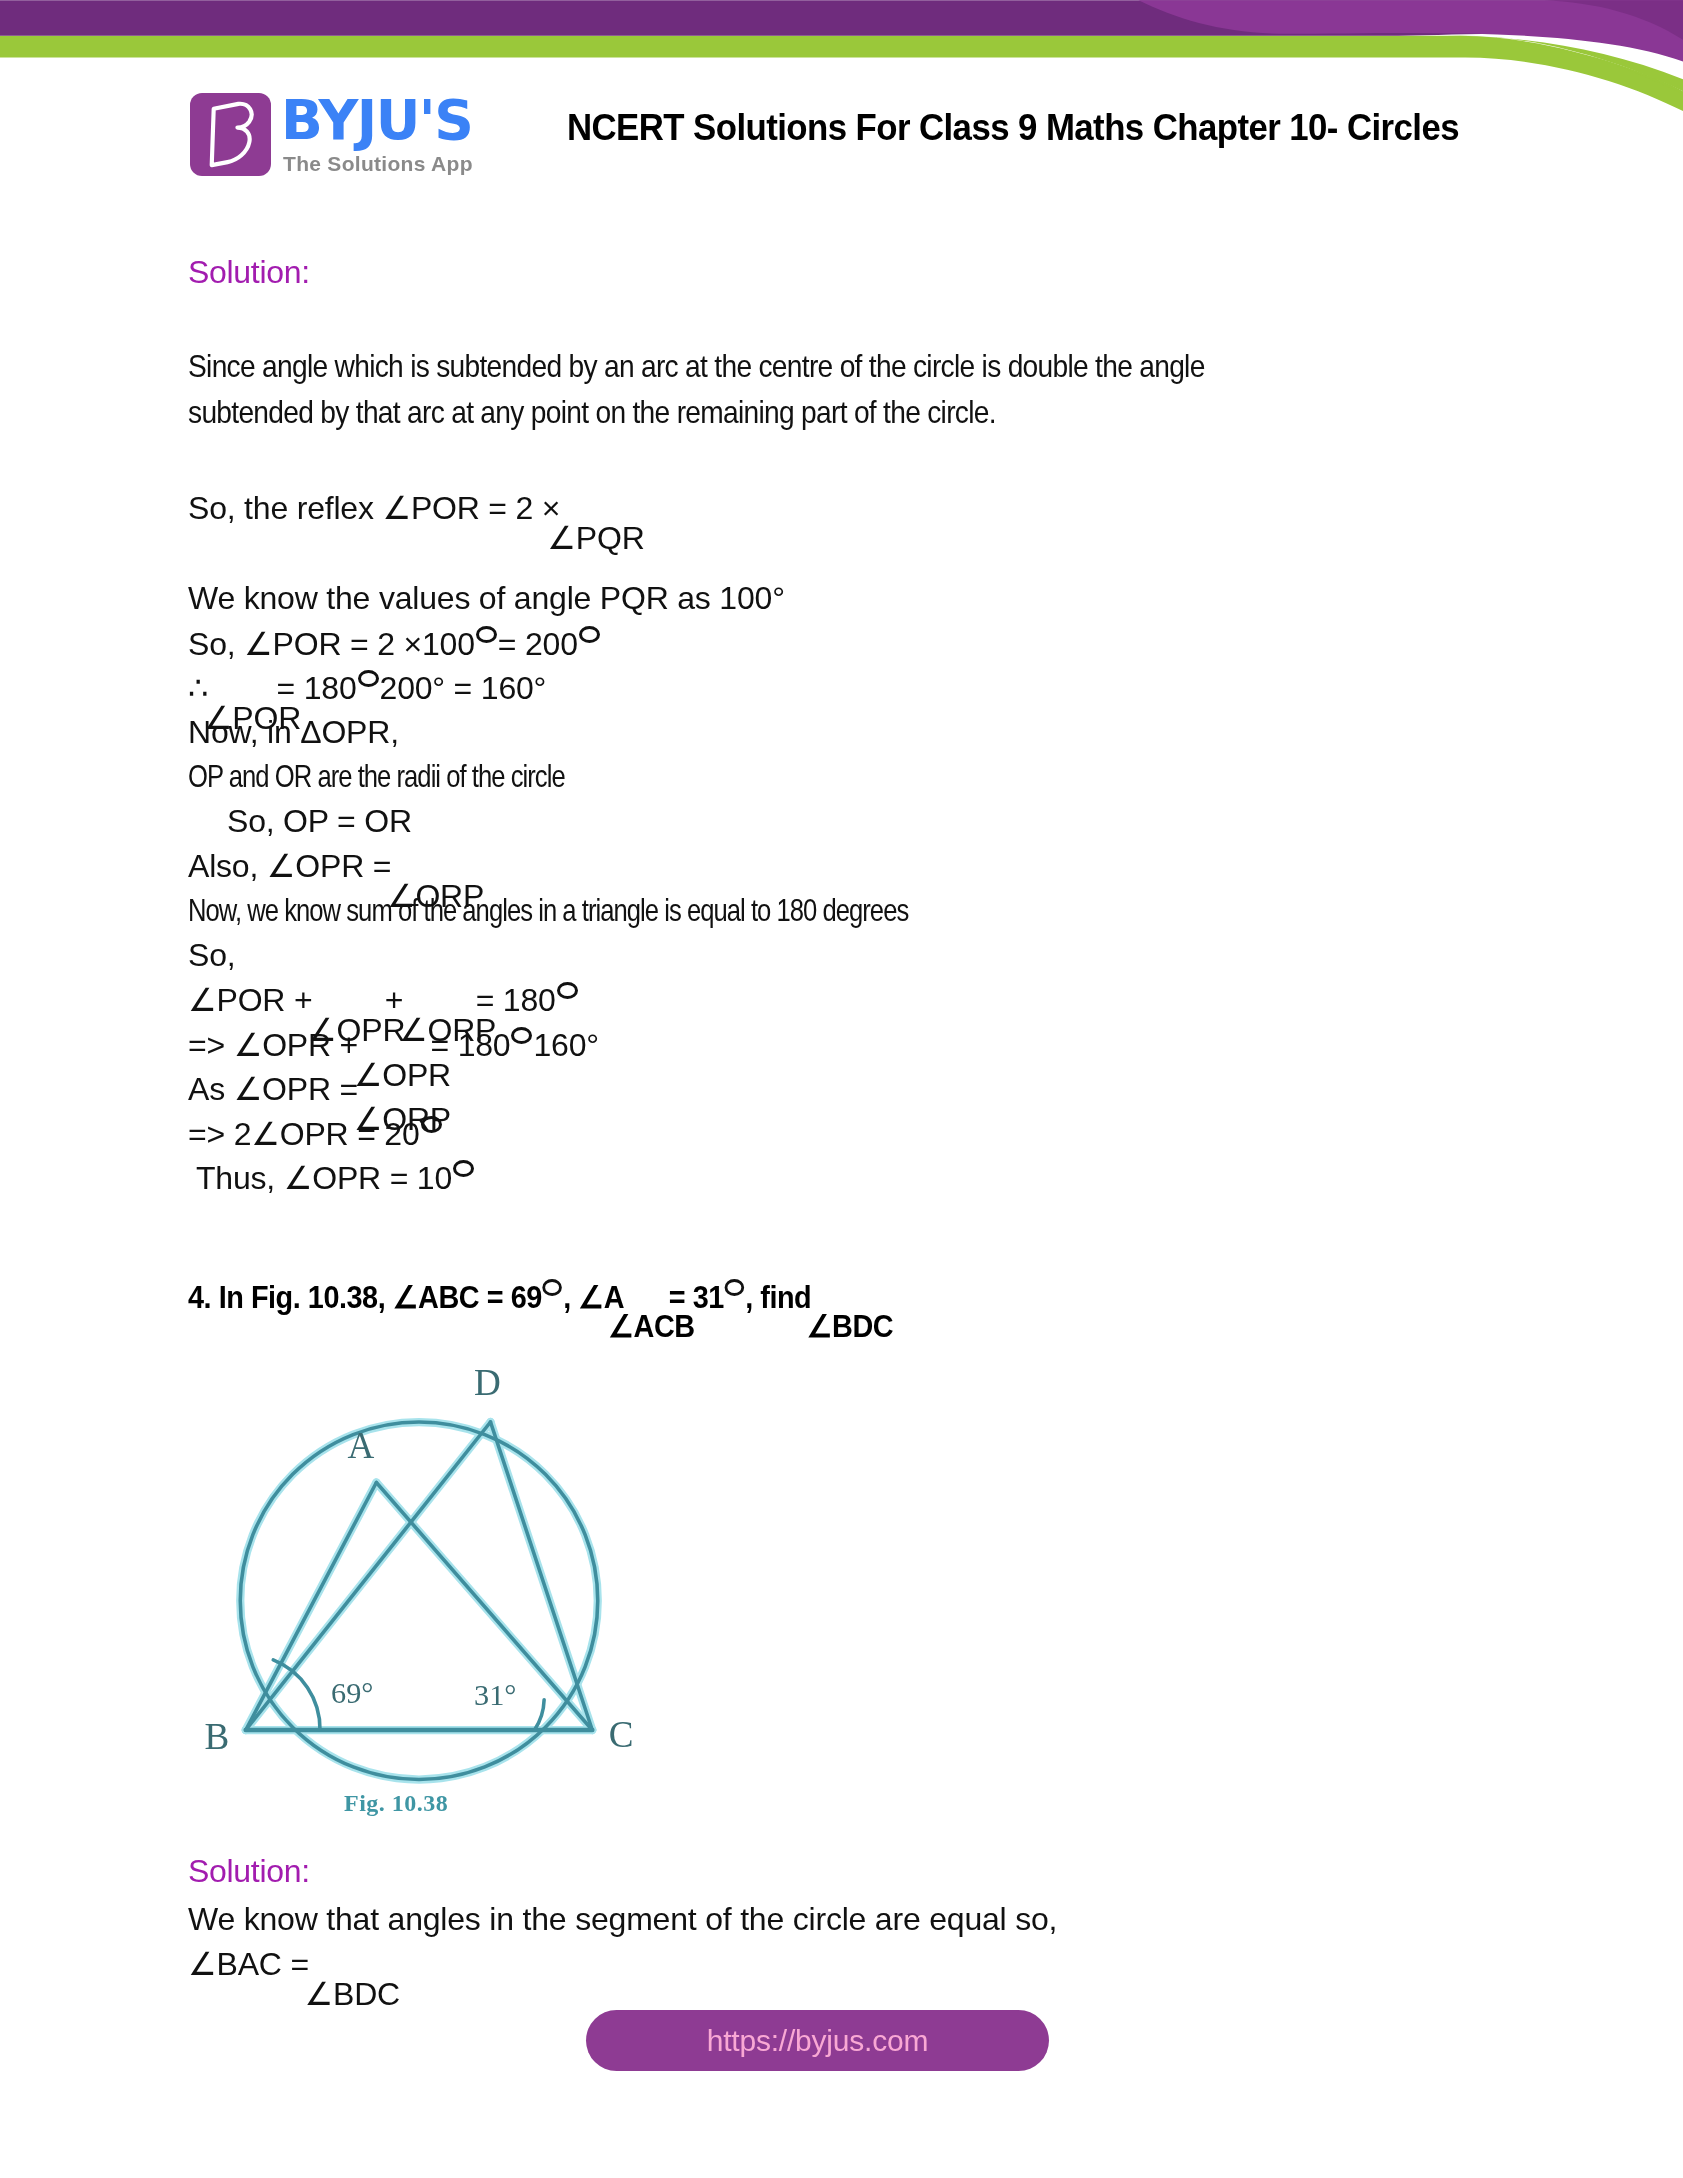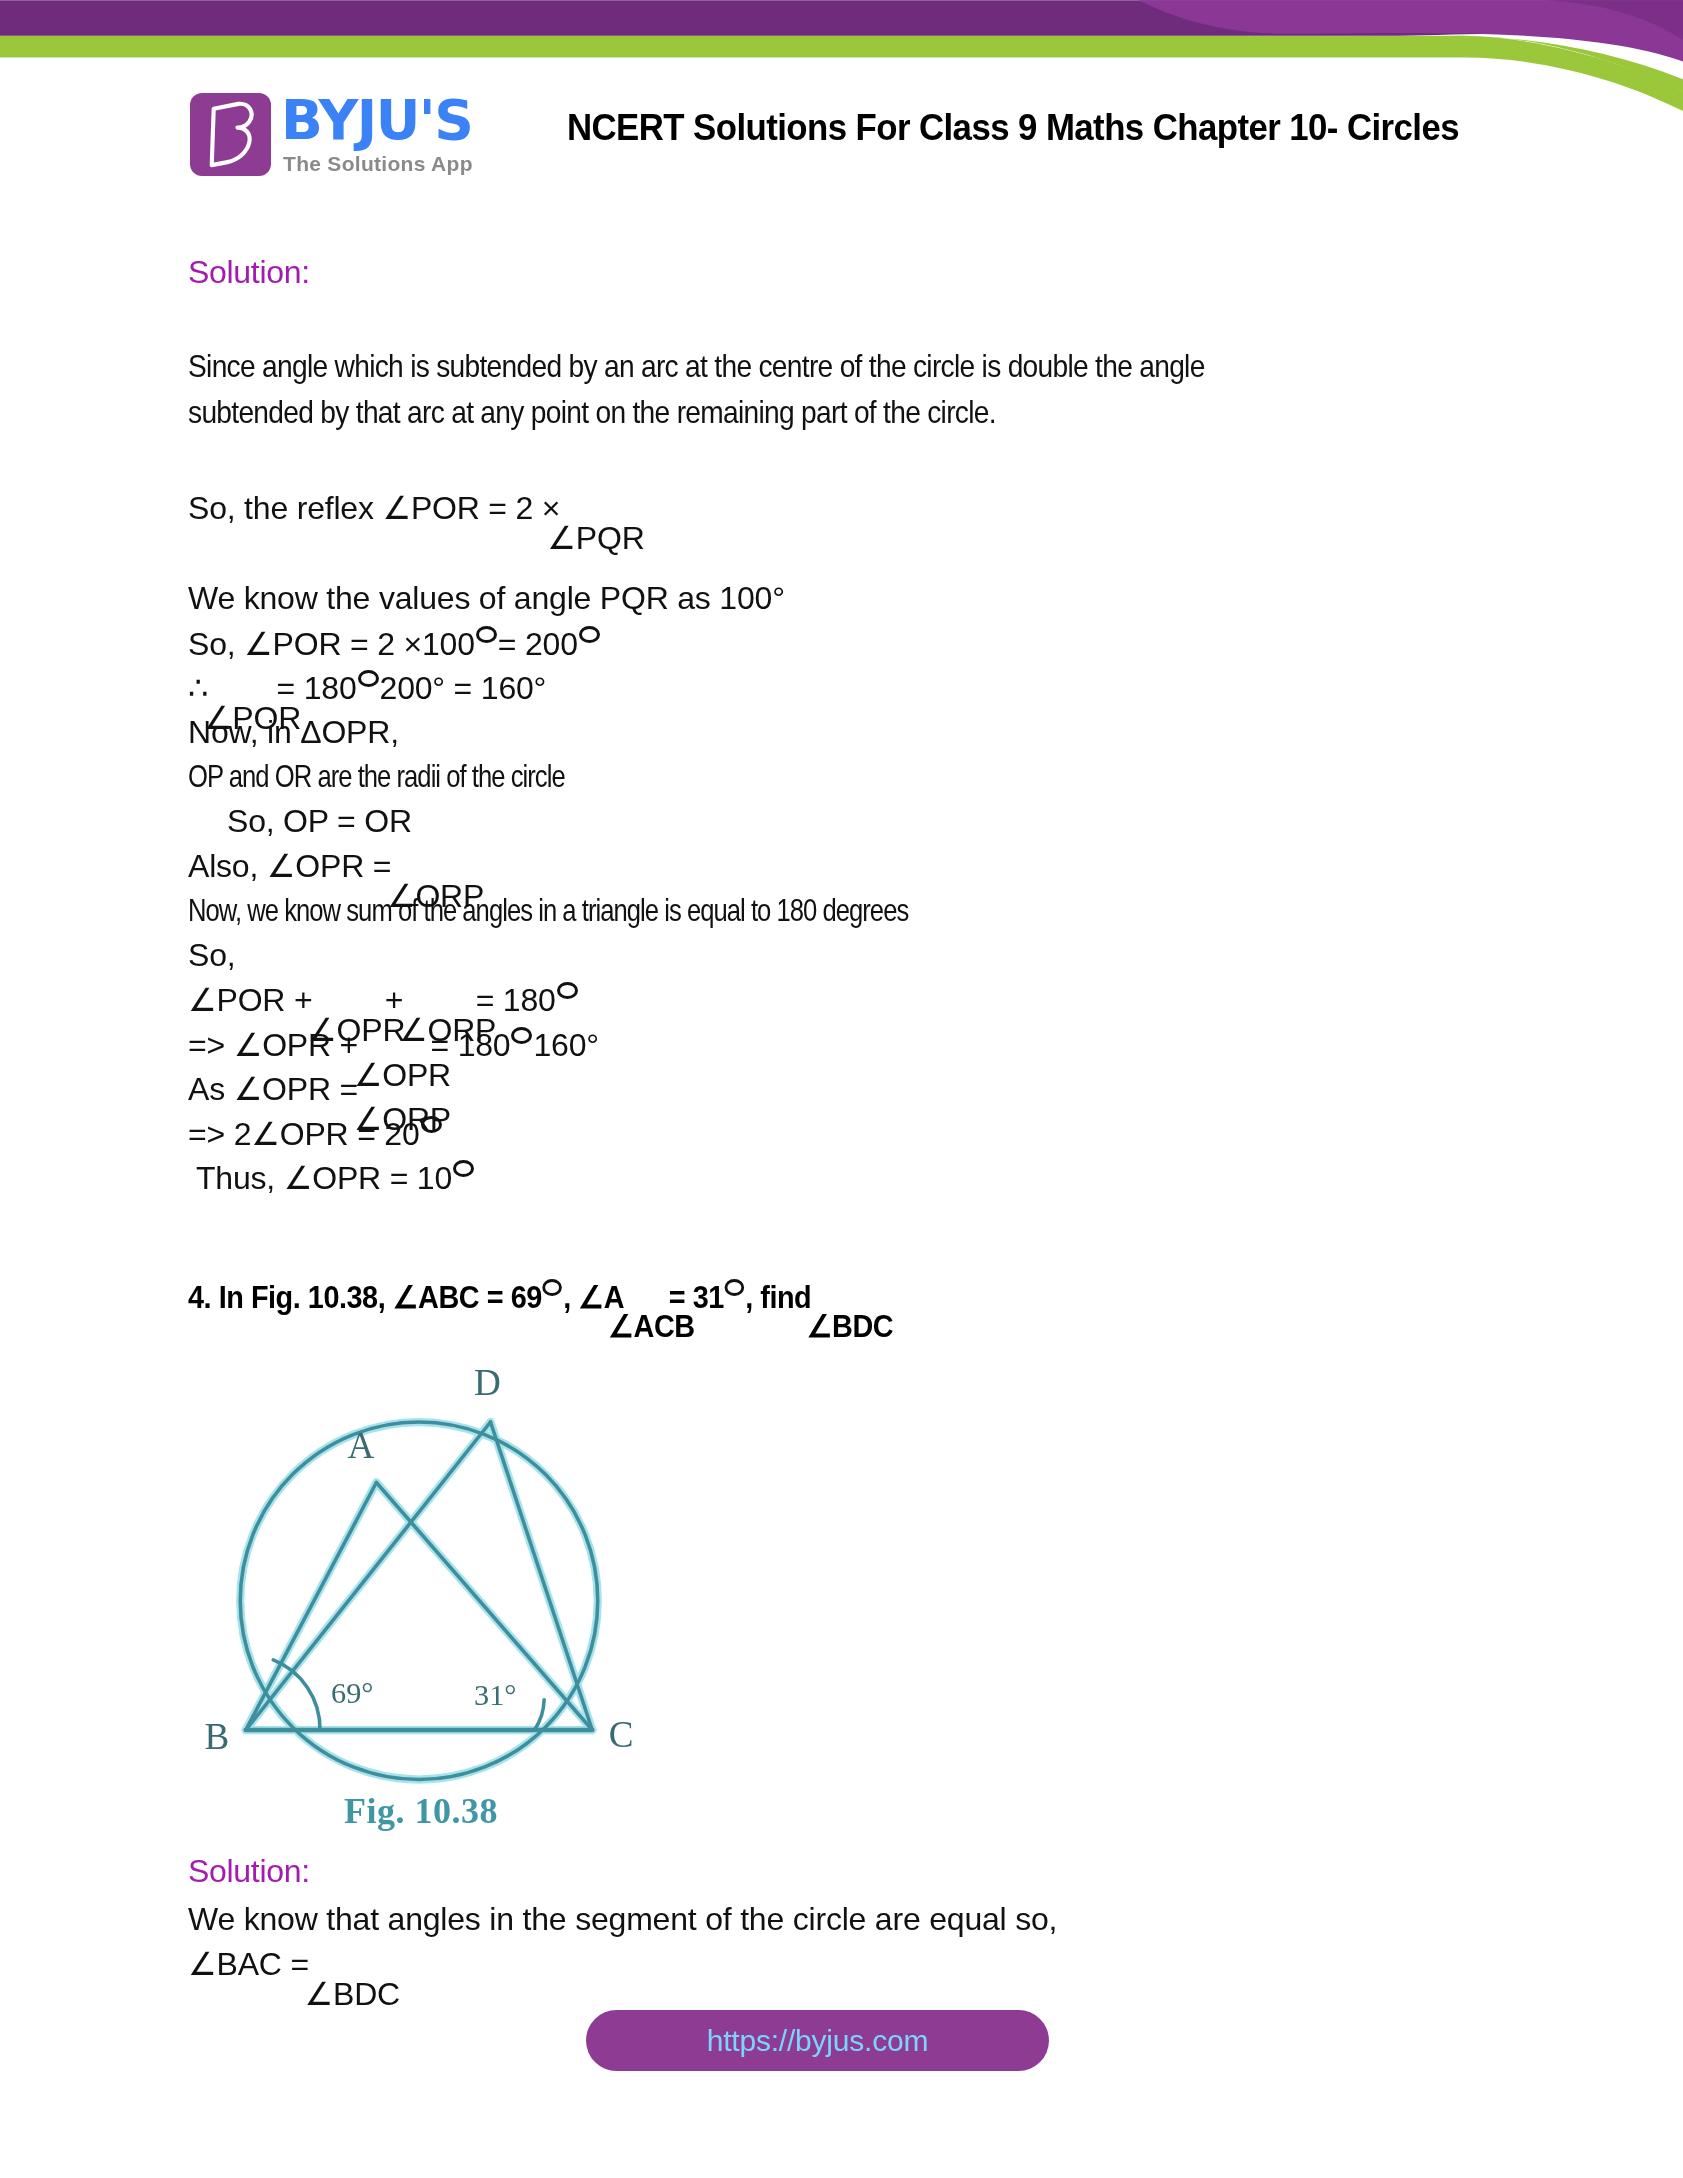--- a/index.html
+++ b/index.html
@@ -148,21 +148,21 @@
     width: 515px;
     height: 515px;
   }
   .figure svg { display: block; }
   .fig-caption {
     position: absolute;
     left: 344px;
     top: 1790px;
     font-family: "Liberation Serif", serif;
     font-weight: 700;
-    font-size: 36px;
+    font-size: 24px;
     color: #3f96a4;
     letter-spacing: 0.5px;
     white-space: nowrap;
   }
 
   
   .footer-pill {
     position: absolute;
     left: 586px;
     top: 2010px;
@@ -170,21 +170,21 @@
     height: 61px;
     background: #8e3b93;
     border-radius: 31px;
     display: flex;
     align-items: center;
     justify-content: center;
   }
   .footer-pill .url {
     font-family: "Liberation Sans", sans-serif;
     font-size: 30px;
-    color: #7dd3fc;
+    color: #f9a8d4;
     letter-spacing: -0.2px;
   }
 </style>
 </head>
 <body>
 
 <div class="header-deco">
   <svg width="1683" height="129" viewBox="0 0 1700 130" xmlns="http://www.w3.org/2000/svg">
 
     <path d="M0,36 L1475,36 C1560,36 1660,70 1700,92 L1700,128 L0,128 Z" fill="#9ac83a"></path>

